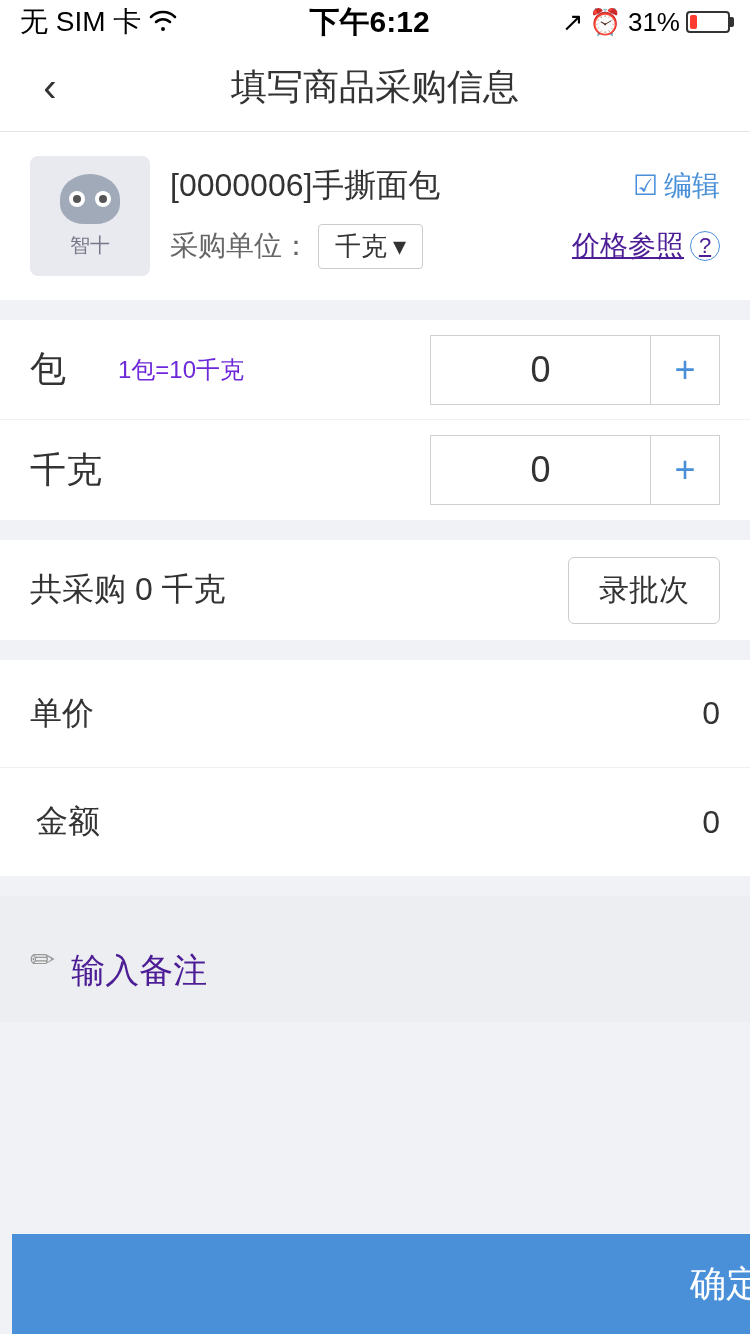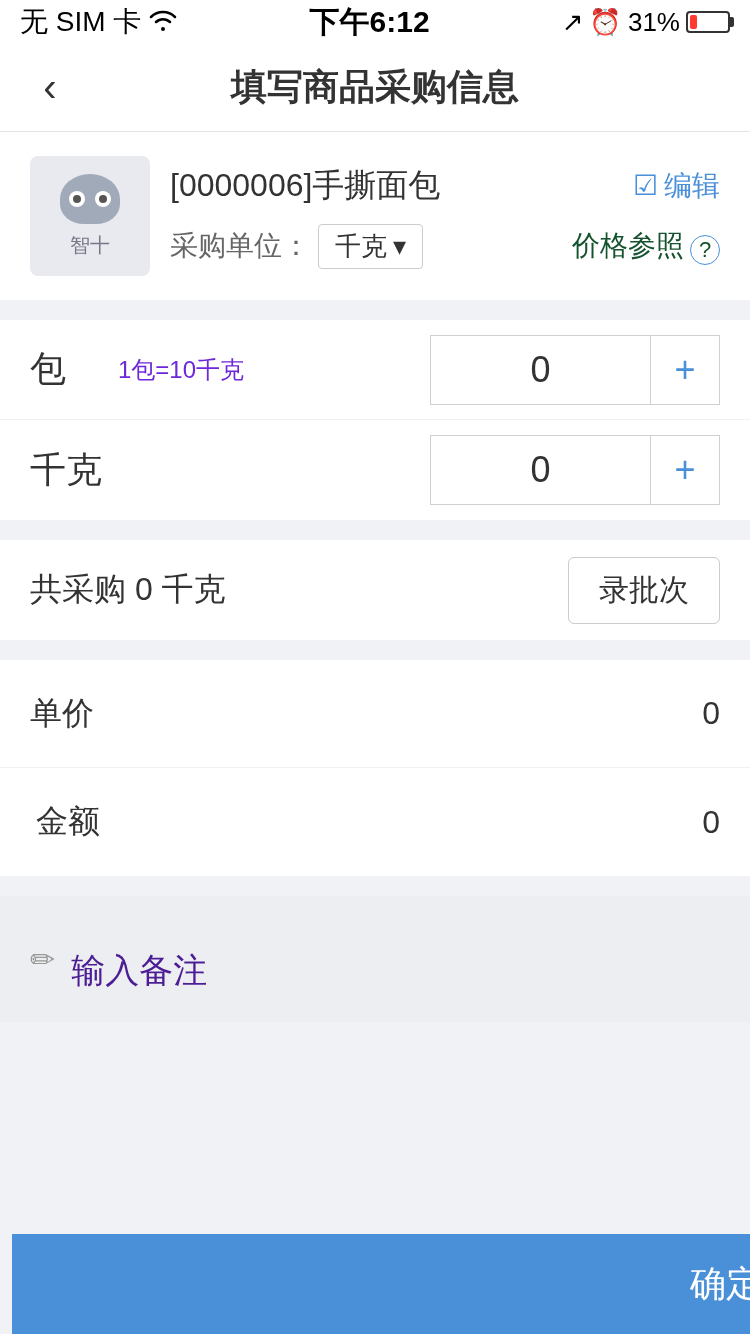--- a/index.html
+++ b/index.html
@@ -70,21 +70,21 @@
       height: 60px;
       display: flex;
       align-items: center;
       justify-content: center;
       font-size: 40px;
       color: #333;
       cursor: pointer;
     }
     .nav-title {
       font-size: 36px;
-      font-weight: 700;
+      font-weight: 400;
       color: #333;
     }
 
     
     .product-card {
       background: #fff;
       padding: 24px 30px;
       display: flex;
       align-items: center;
       gap: 20px;
@@ -176,24 +176,25 @@
       padding: 4px 16px;
       font-size: 26px;
       color: #333;
       background: #fff;
       display: flex;
       align-items: center;
       gap: 6px;
     }
     .price-ref {
       font-size: 28px;
-      color: #14532d;
-      display: flex;
-      align-items: flex-end;
+      color: #4c1d95;
+      display: flex;
+      align-items: center;
       gap: 6px;
+      text-decoration: underline;
     }
 
     
     .divider-thick {
       height: 20px;
       background: #f0f2f5;
     }
 
     
     .qty-section {

